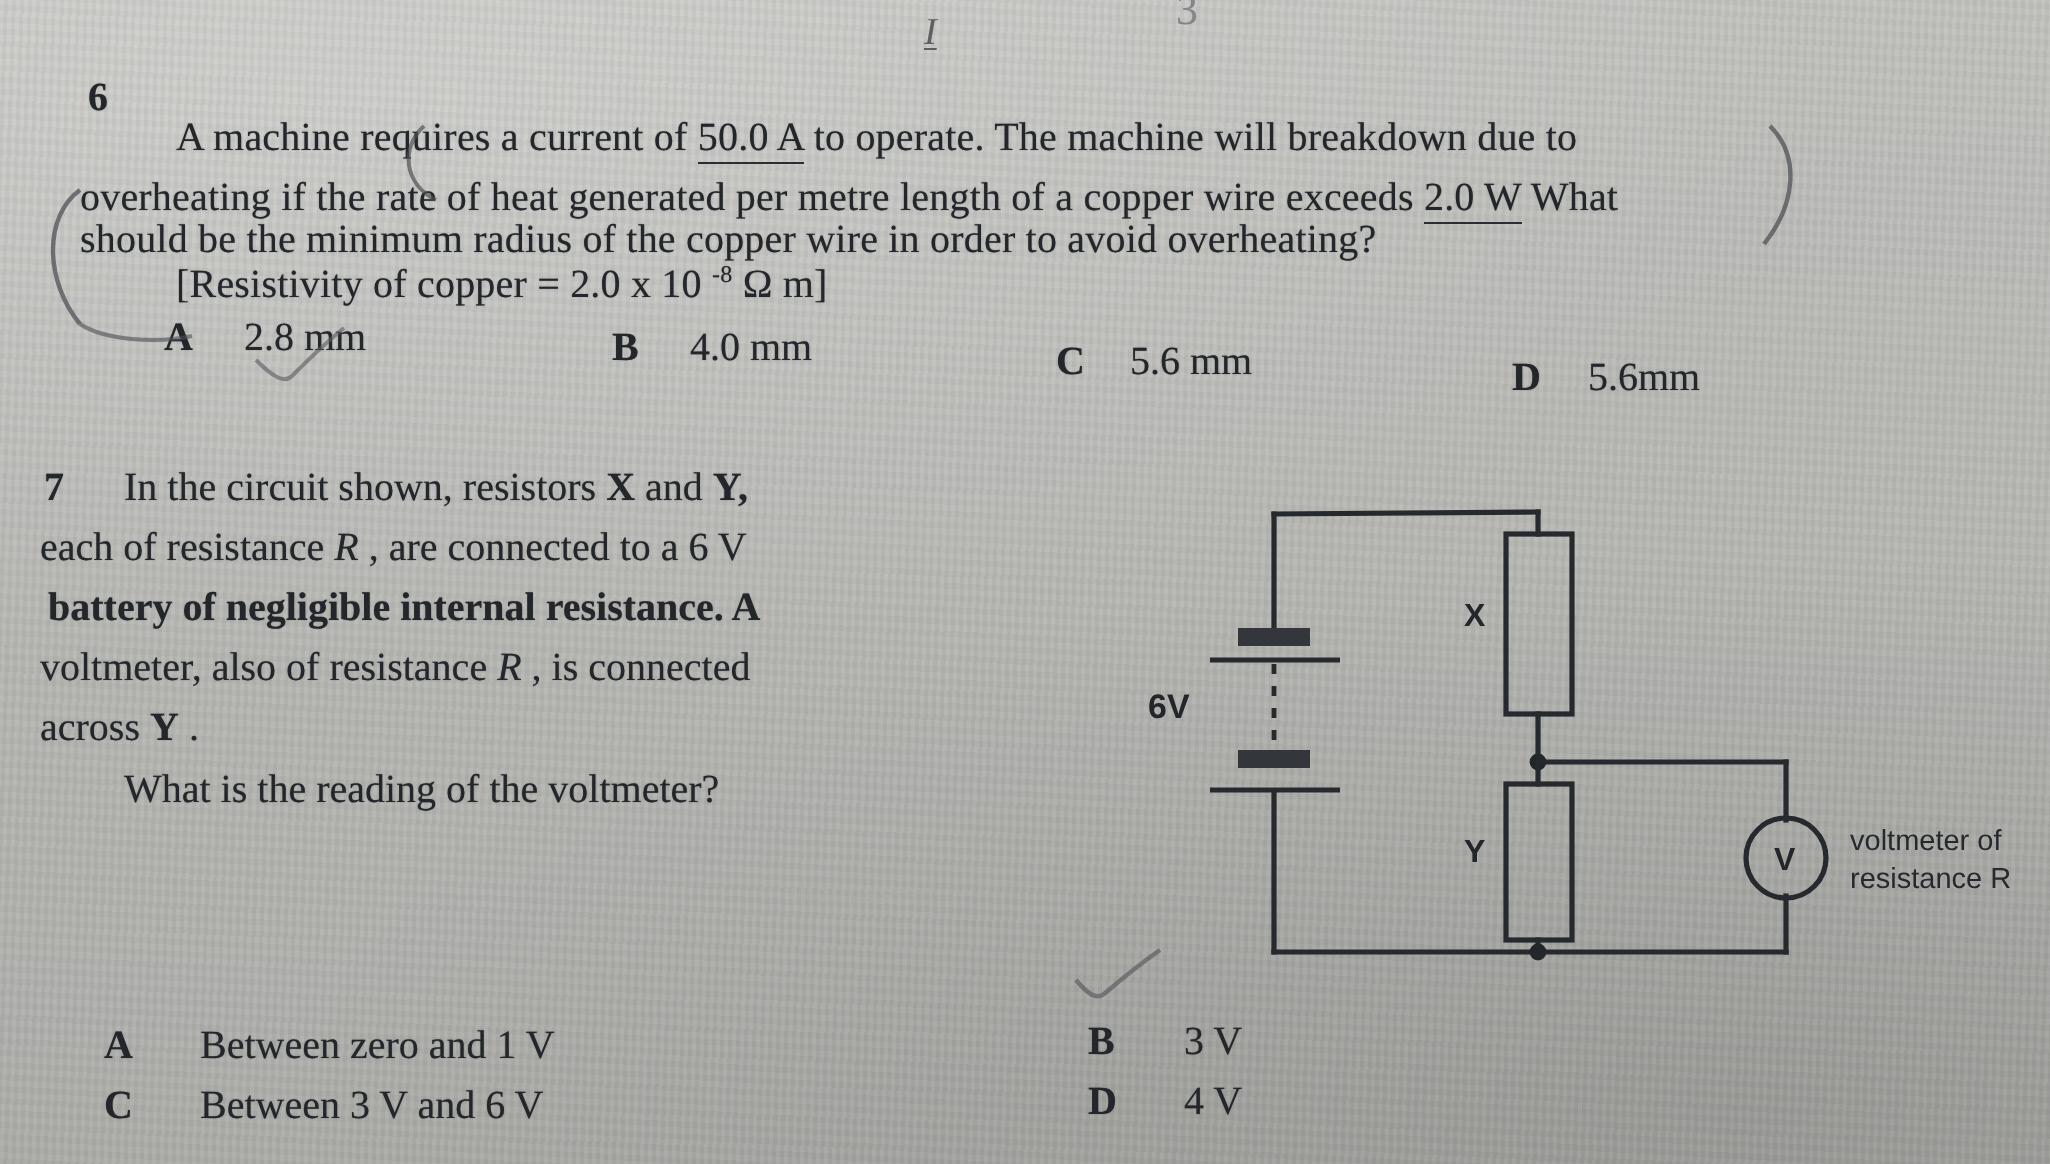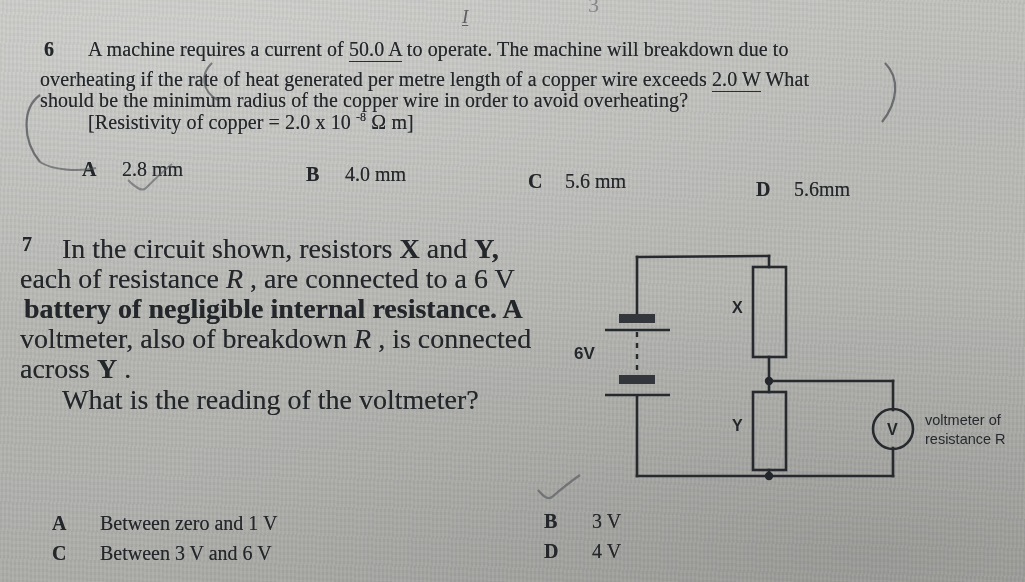--- a/index.html
+++ b/index.html
@@ -22,39 +22,39 @@
     background:
       repeating-linear-gradient(92deg, rgba(255,255,255,0.035) 0 2px, rgba(0,0,0,0.03) 2px 4px),
       repeating-linear-gradient(3deg, rgba(0,0,0,0.018) 0 3px, rgba(255,255,255,0.018) 3px 6px);
     opacity:.9;
   }
   .tx{position:absolute;color:#23262a;white-space:nowrap;}
   .blur{ text-shadow:0 0 .6px rgba(35,38,42,.55); }
 
   
   #q6num{left:44px;top:38px;font-size:20px;font-weight:bold;}
-  .q6line{font-size:20px;letter-spacing:.1px;}
+  .q6line{font-size:20px;letter-spacing:.1px;margin-top:20px;}
   #q6l1{left:88px;top:38px;}
   #q6l2{left:40px;top:68px;text-align:center;}
   #q6l3{left:40px;top:89px;}
   #q6l4{left:88px;top:110px;}
   .u{border-bottom:1.6px solid #2a2d31;padding-bottom:1px;}
   sup{font-size:12px;vertical-align:super;}
 
   
   .optL{position:absolute;font-size:20px;font-weight:bold;color:#23262a;}
   .optT{position:absolute;font-size:20px;color:#23262a;}
   #o6a{left:82px;top:158px;}  #o6at{left:122px;top:158px;}
   #o6b{left:306px;top:163px;} #o6bt{left:345px;top:163px;}
   #o6c{left:528px;top:170px;} #o6ct{left:565px;top:170px;}
   #o6d{left:756px;top:178px;} #o6dt{left:794px;top:178px;}
 
   
   #q7num{left:22px;top:233px;font-size:20px;font-weight:bold;}
-  .q7line{font-size:28px;}
+  .q7line{font-size:20px;}
   #q7l1{left:62px;top:233px;}
   #q7l2{left:20px;top:263px;}
   #q7l3{left:24px;top:293px;font-weight:bold;}
   #q7l4{left:20px;top:323px;}
   #q7l5{left:20px;top:353px;}
   #q7l6{left:62px;top:384px;font-family:Liberation Serif, serif;}
   em{font-style:italic;}
   .bold{font-weight:bold;}
 
   
@@ -142,21 +142,21 @@
 </div>
 
 <div class="tx blur q7line" id="q7l2">
   <span style="white-space: pre;">each of resistance</span> 
   <em style="white-space: pre;">R</em> <span style="white-space: pre;">, are connected to a 6 V</span>
 </div>
 
 <div class="tx blur q7line" id="q7l3">battery of negligible internal resistance. A</div>
 
 <div class="tx blur q7line" id="q7l4">
-  <span style="white-space: pre;">voltmeter, also of breakdown</span> 
+  <span style="white-space: pre;">voltmeter, also of resistance</span> 
   <em style="white-space: pre;">R</em> <span style="white-space: pre;">, is connected</span>
 </div>
 
 <div class="tx blur q7line" id="q7l5">
   <span style="white-space: pre;">across</span> 
   <span class="bold" style="white-space: pre;">Y</span> <span style="white-space: pre;">.</span>
 </div>
 
 <div class="tx blur q7line" id="q7l6">What is the reading of the voltmeter?</div>
 

